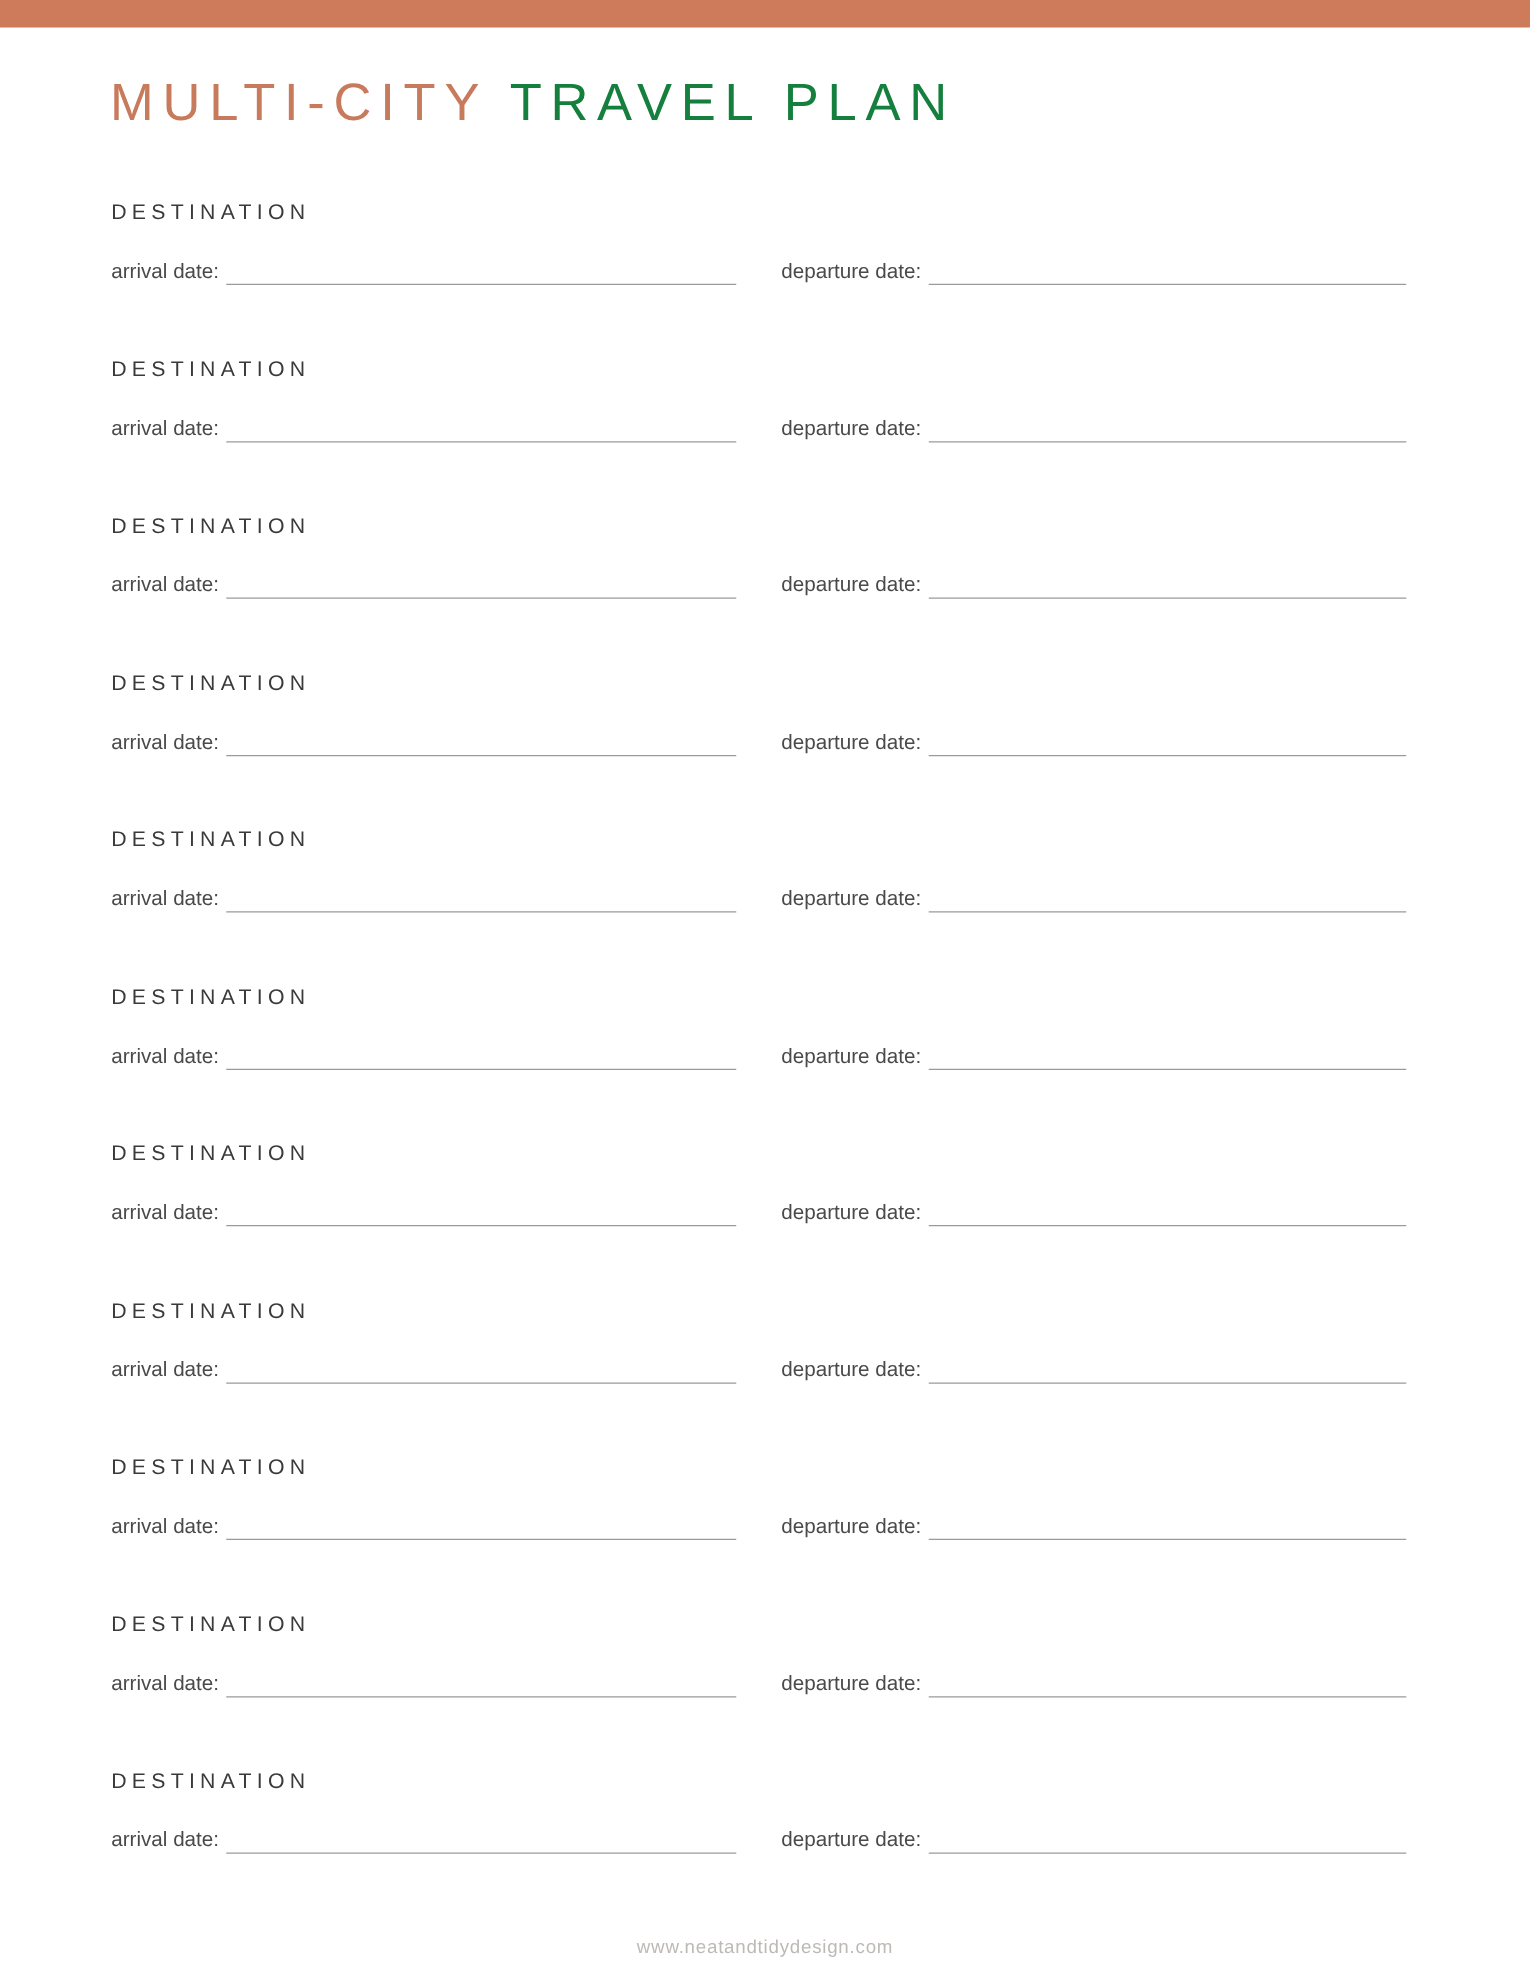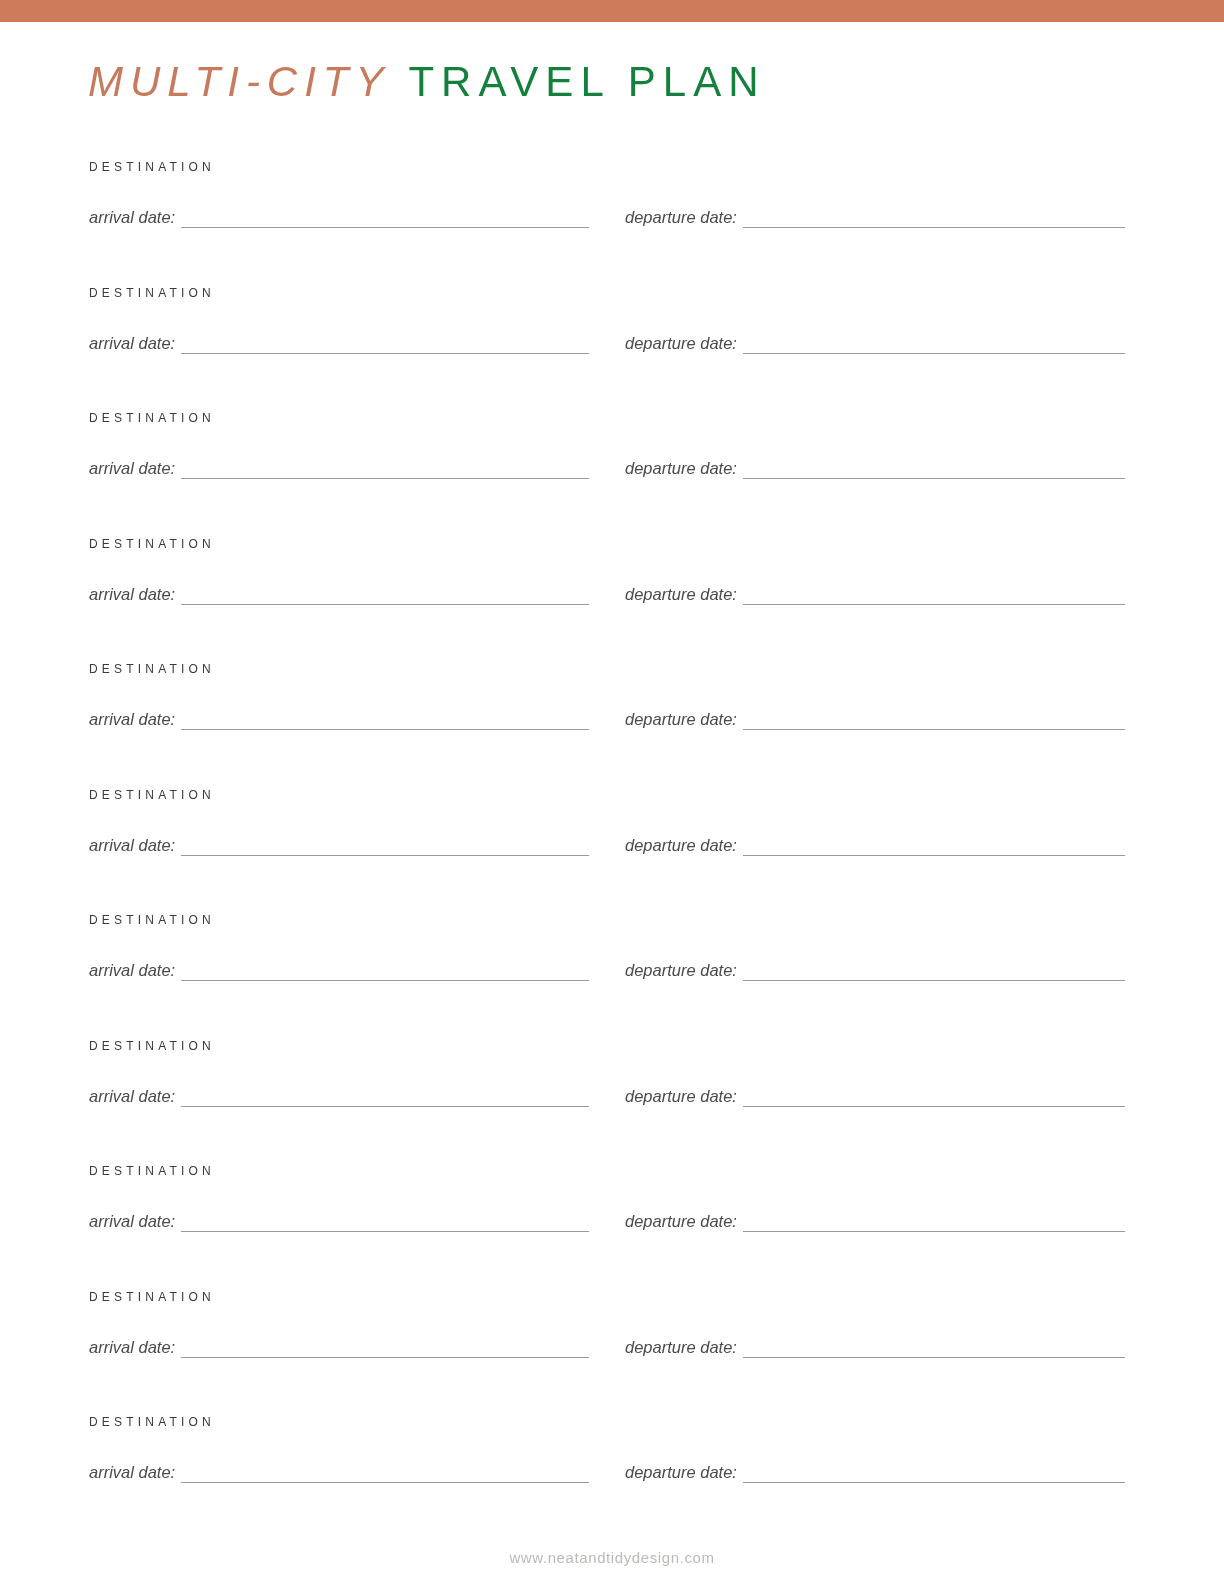--- a/index.html
+++ b/index.html
@@ -35,50 +35,48 @@
     position: absolute;
     top: 36px;
     left: 88px;
     font-size: 42px;
     letter-spacing: 7px;
     font-weight: 400;
     white-space: nowrap;
   }
   .title .accent {
     color: #c87b5c;
-    font-style: italic;
   }
   .title .dark {
     color: #15803d;
   }
   .rows {
     position: absolute;
     top: 128px;
     left: 0;
     width: 1224px;
   }
   .row {
     position: relative;
     height: 125.5px;
   }
   .dest-label {
     position: absolute;
     left: 89px;
     top: 10px;
-    font-size: 12px;
+    font-size: 17px;
     letter-spacing: 4.2px;
     color: #3a3a3a;
     font-weight: 400;
   }
   .field {
     position: absolute;
     top: 57px;
     display: flex;
     align-items: flex-end;
-    font-style: italic;
   }
   .field.arrival {
     left: 89px;
     width: 500px;
   }
   .field.departure {
     left: 625px;
     width: 500px;
   }
   .field-label {

